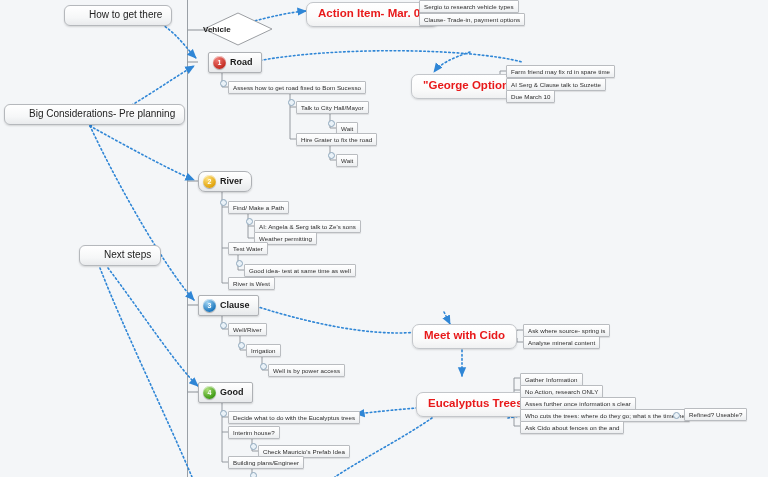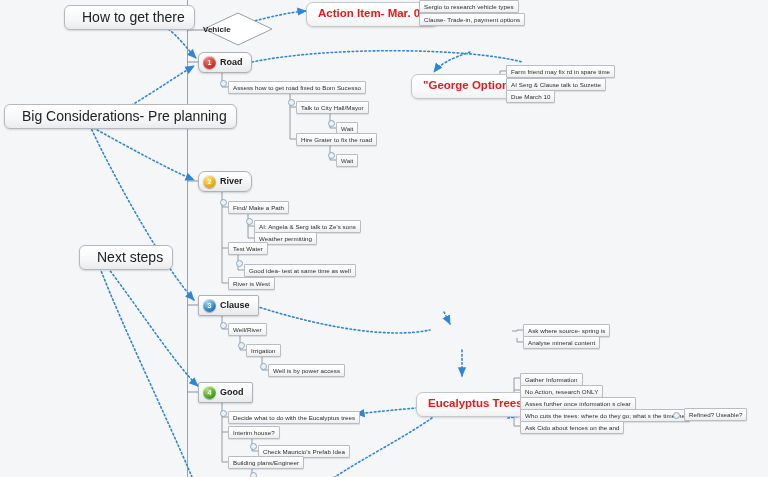--- a/index.html
+++ b/index.html
@@ -28,22 +28,22 @@
   .leaf{
     font-size:6.2px;
     padding:2.5px 4px 2.5px 4px;
     border-radius:1px;
     box-shadow:0 1px 1px rgba(0,0,0,.10);
     letter-spacing:.05px;
   }
 
   
   .callout{
-    font-size:14px;
-    padding:4px 9px 5px 17px;
+    font-size:10px;
+    padding:4px 9px 5px 24px;
     border-radius:6px;
     background:linear-gradient(180deg,#ffffff 0%,#f6f7f8 60%,#e9ebed 100%);
     border:1px solid #b5b8bc;
     box-shadow:0 1px 2px rgba(0,0,0,.14);
     color:#222;
   }
 
   
   .redtopic{
     font-size:11.5px;
@@ -207,21 +207,21 @@
   <div class="node redtopic" style="left:306px;top:2px;">
     <span>Action Item- Mar. 02</span>
   </div>
   <div class="node leaf" style="left:419px;top:0px;">
     <span>Sergio to research vehicle types</span>
   </div>
   <div class="node leaf" style="left:419px;top:13px;">
     <span>Clause- Trade-in, payment options</span>
   </div>
 
-  <div class="node branch" style="left:198px;top:52px;border-radius:6px;">
+  <div class="node branch" style="left:208px;top:52px;">
     <span class="badge n1">1</span>
     <span>Road</span>
   </div>
   <div class="handle" style="left:219.5px;top:80px;"></div>
 
   <div class="node leaf" style="left:228px;top:81px;">
     <span>Assess how to get road fixed to Bom Sucesso</span>
   </div>
   <div class="handle" style="left:287.5px;top:99px;"></div>
 
@@ -300,20 +300,23 @@
 
   <div class="node leaf" style="left:246px;top:344px;">
     <span>Irrigation</span>
   </div>
   <div class="handle" style="left:259.5px;top:363px;"></div>
 
   <div class="node leaf" style="left:268px;top:364px;">
     <span>Well is by power access</span>
   </div>
 
+  <div class="node redtopic" style="left:412px;top:324px;">
+    <span>Meet with Cido</span>
+  </div>
   <div class="node leaf" style="left:523px;top:324px;">
     <span>Ask where source- spring is</span>
   </div>
   <div class="node leaf" style="left:523px;top:336px;">
     <span>Analyse mineral content</span>
   </div>
 
   <div class="node branch" style="left:198px;top:382px;">
     <span class="badge n4">4</span>
     <span>Good</span>

